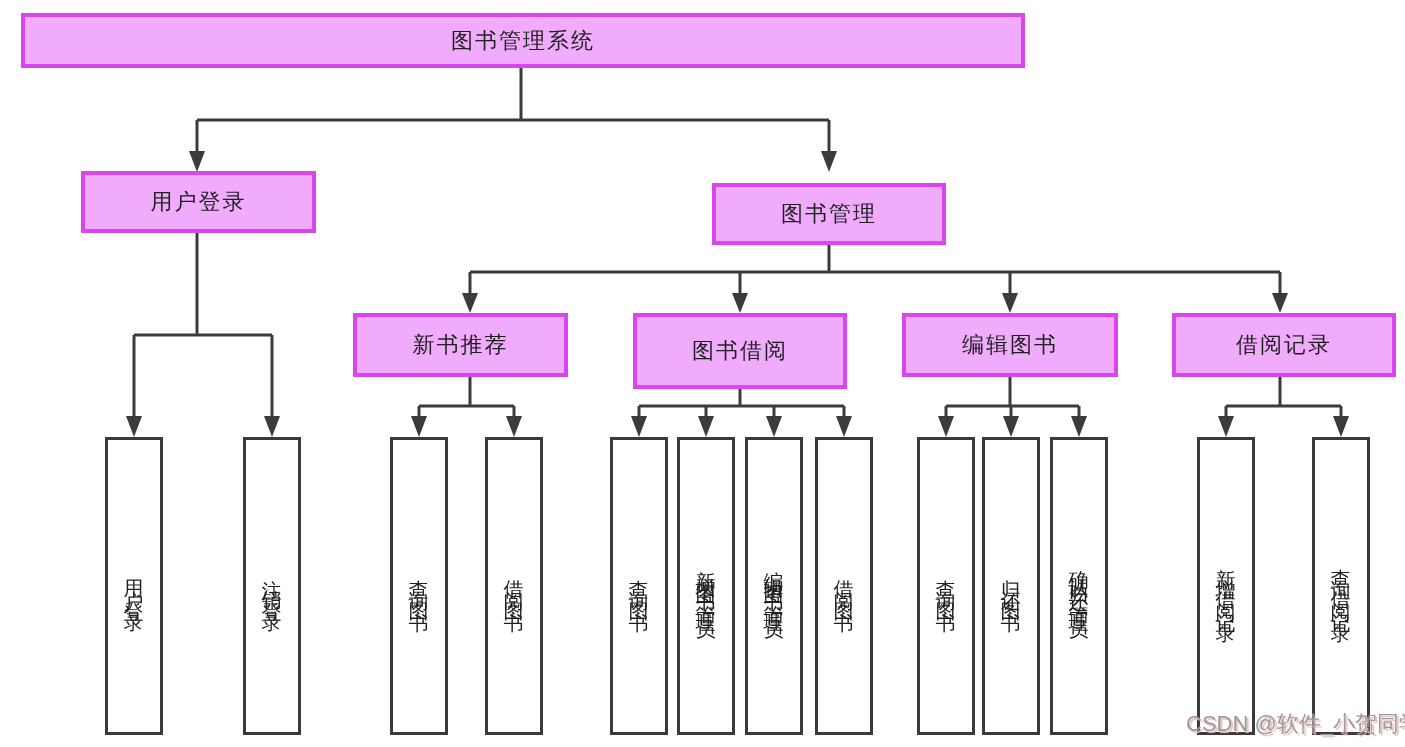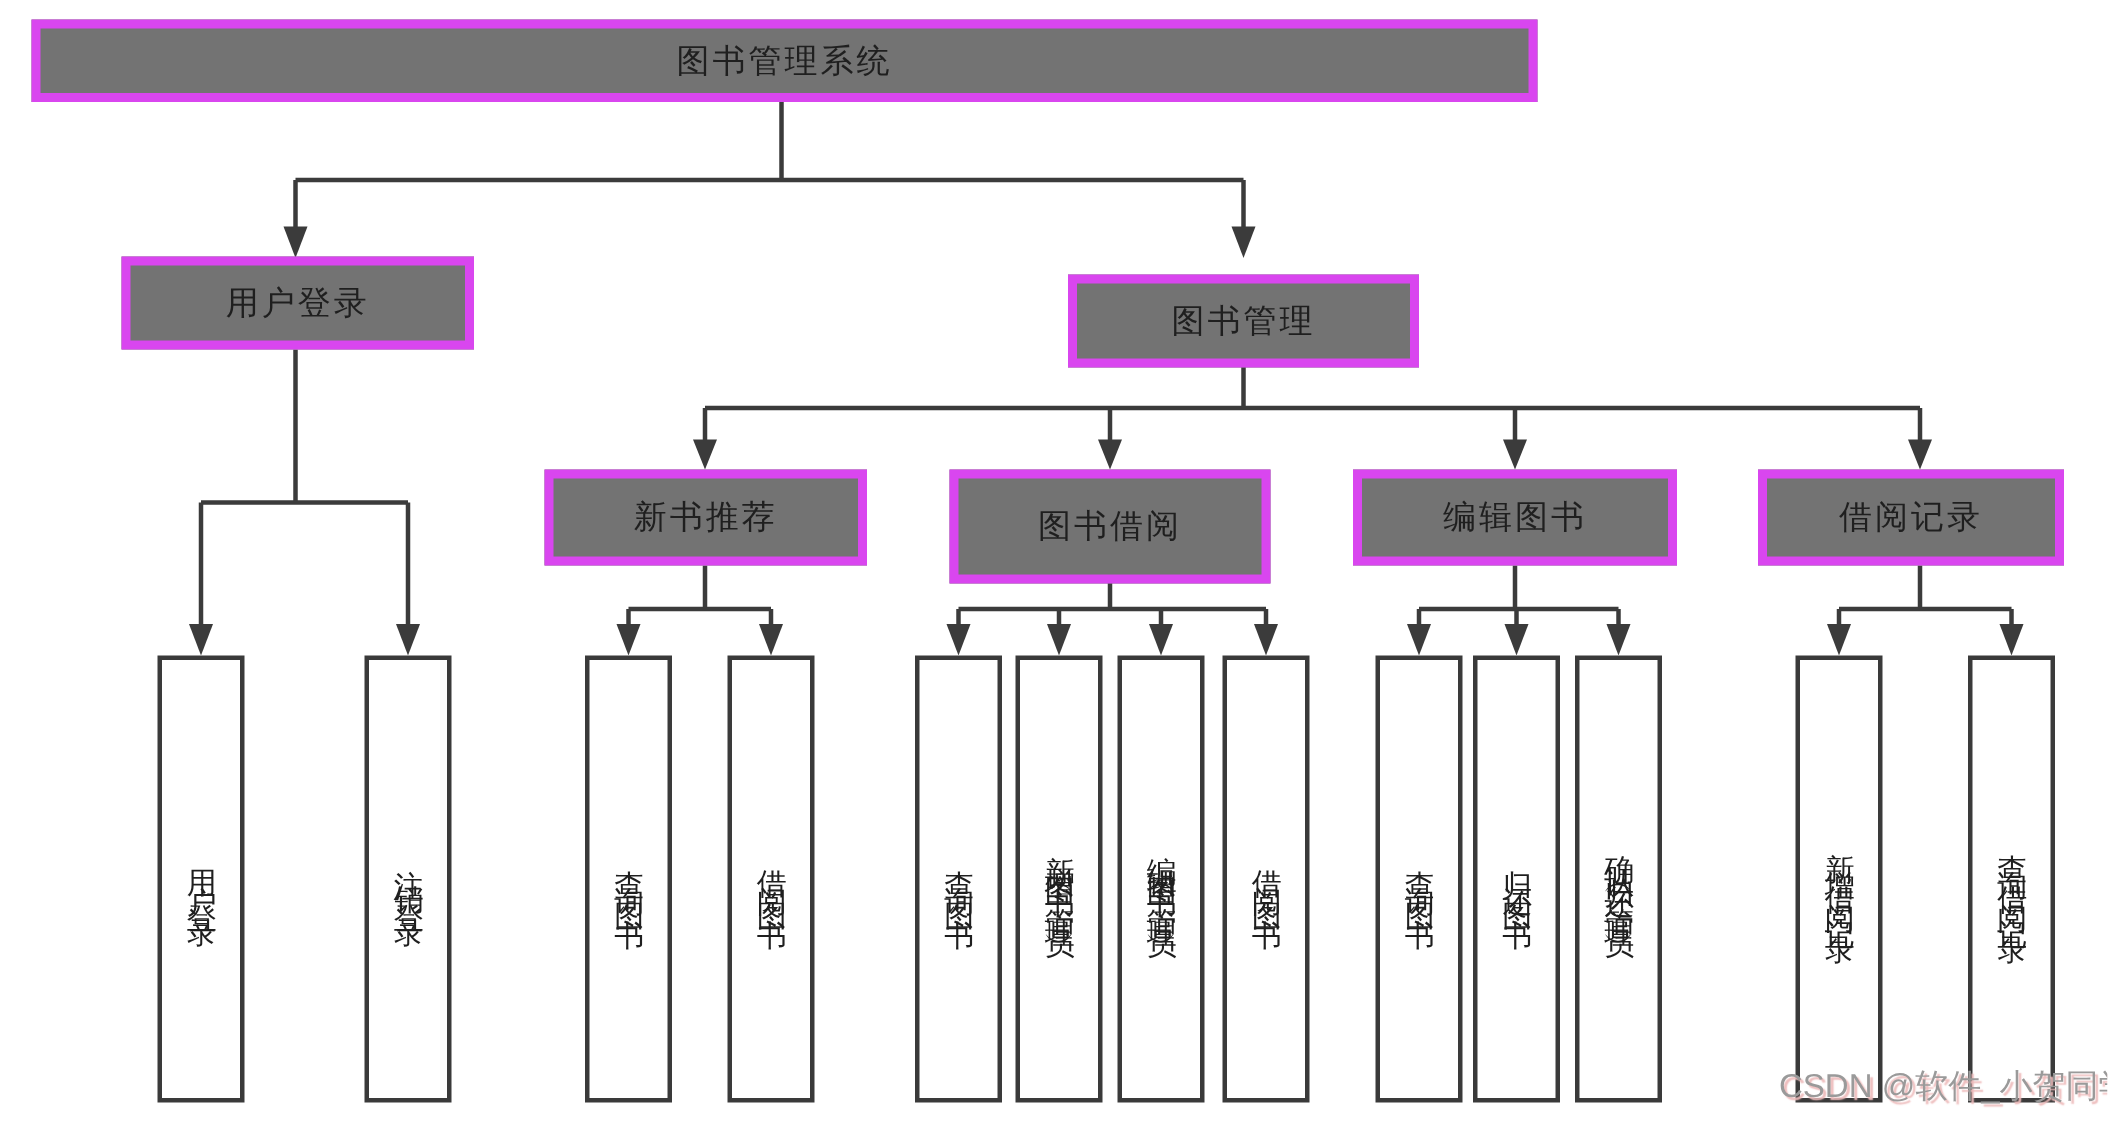--- a/index.html
+++ b/index.html
@@ -23,22 +23,22 @@
     stroke-width: 3;
     fill: none;
   }
   .connectors polygon {
     fill: #3b3b3b;
     stroke: none;
   }
   .hnode {
     position: absolute;
     box-sizing: border-box;
-    border: 6px solid #d946ef;
-    background: #737373;
+    border: 4px solid #d946ef;
+    background: #f0abfc;
     display: flex;
     align-items: center;
     justify-content: center;
     font-size: 22px;
     font-weight: 500;
     letter-spacing: 2px;
     color: #1f1f1f;
     white-space: nowrap;
   }
   .leaf {
@@ -146,24 +146,24 @@
       <path d="M1341 406 L1341 417"></path>
       <polygon points="1333,416 1349,416 1341,437"></polygon>
     </g>
   </svg>
 
   <div class="hnode" style="left:21px; top:13px; width:1004px; height:55px;">图书管理系统</div>
 
   <div class="hnode" style="left:81px; top:171px; width:235px; height:62px;">用户登录</div>
   <div class="hnode" style="left:712px; top:171px; width:234px; height:62px;margin-top:12px;">图书管理</div>
 
-  <div class="hnode" style="left:363px; top:313px; width:215px; height:64px;">新书推荐</div>
+  <div class="hnode" style="left:353px; top:313px; width:215px; height:64px;">新书推荐</div>
   <div class="hnode" style="left:633px; top:313px; width:214px; height:76px;">图书借阅</div>
   <div class="hnode" style="left:902px; top:313px; width:216px; height:64px;">编辑图书</div>
-  <div class="hnode" style="left:1172px; top:313px; width:204px; height:64px;">借阅记录</div>
+  <div class="hnode" style="left:1172px; top:313px; width:224px; height:64px;">借阅记录</div>
 
   <div class="leaf" style="left:105px;">
     <span>用户登录</span>
   </div>
   <div class="leaf" style="left:243px;">
     <span>注销登录</span>
   </div>
 
   <div class="leaf" style="left:390px;">
     <span>查询图书</span>

